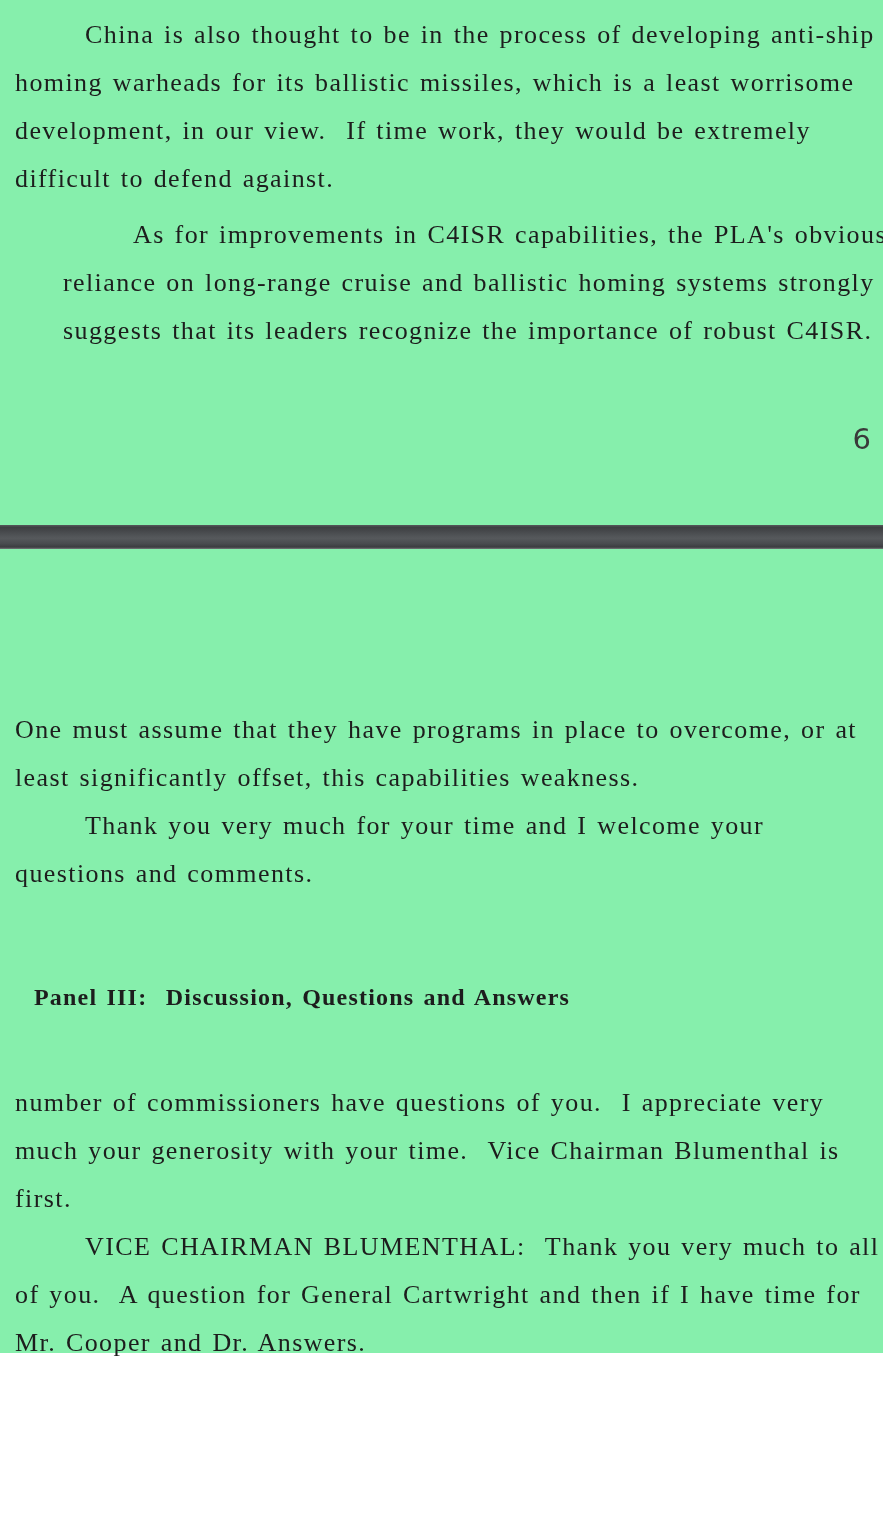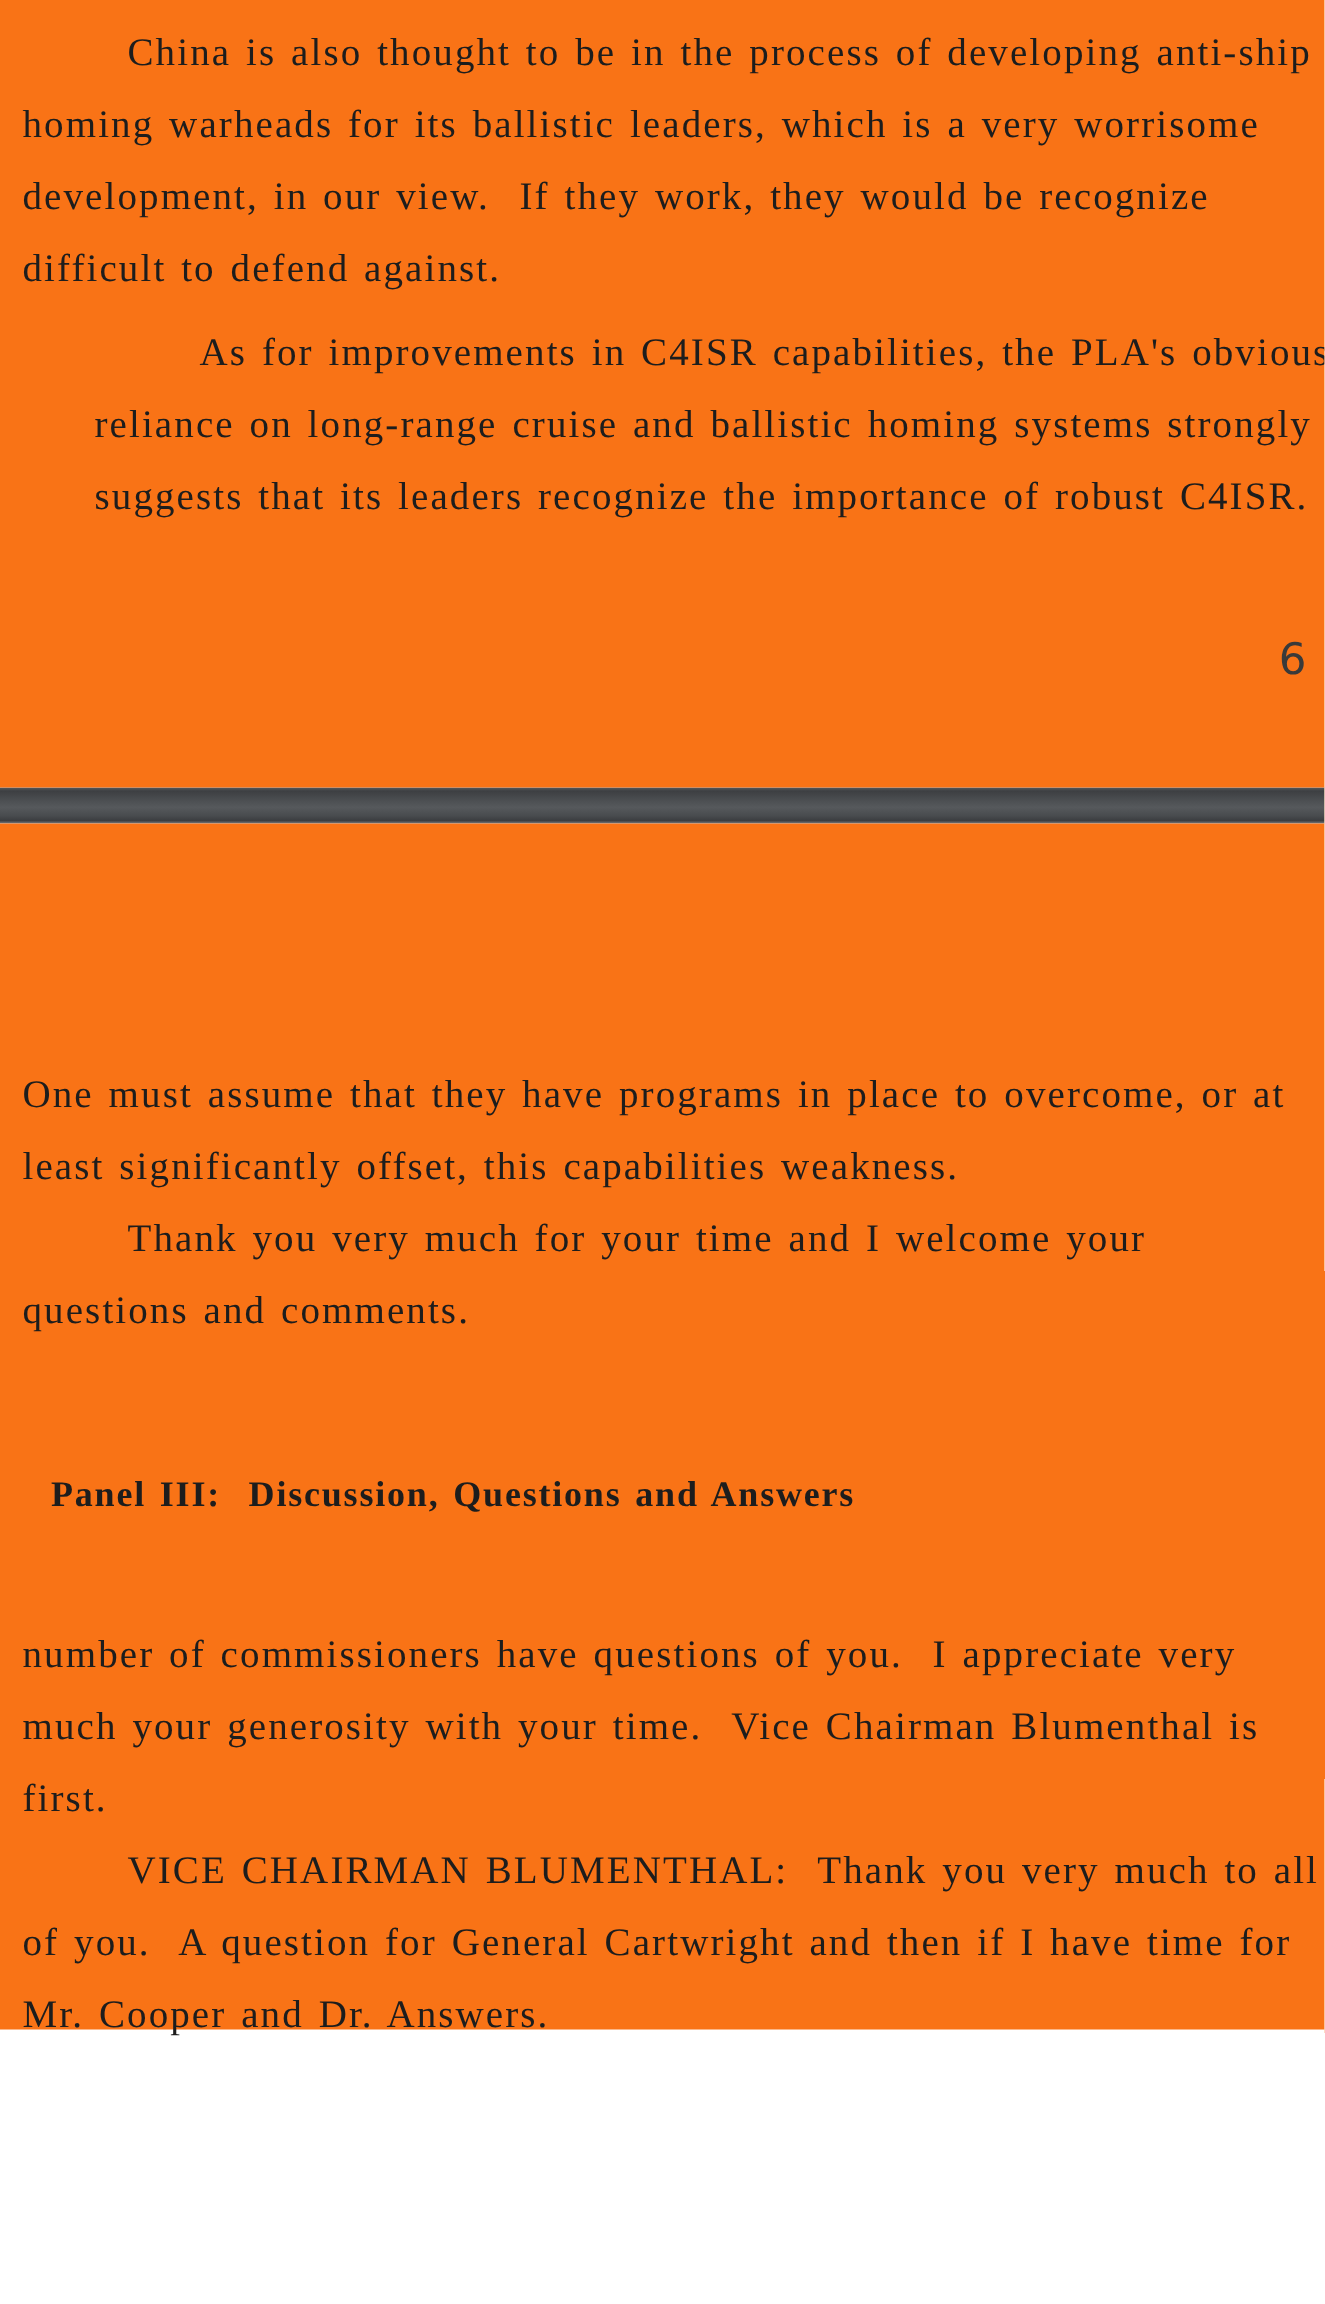--- a/index.html
+++ b/index.html
@@ -10,21 +10,21 @@
   body {
     width: 883px;
     height: 1536px;
     overflow: hidden;
     font-family: "Liberation Serif", "DejaVu Serif", serif;
     color: #1d1d1d;
     position: relative;
   }
   .page {
     position: relative;
-    background: #f97316;
+    background: #86efac;
     box-sizing: border-box;
   }
   .page-6 { height: 525px; }
   .page-7 { height: 804px; padding-top: 157px; }
   .line {
     white-space: pre;
     height: 48px;
     line-height: 48px;
     font-size: 26px;
     letter-spacing: 1.4px;
@@ -70,22 +70,22 @@
       #3b3d40 92%,
       #76787b 100%);
   }
 </style>
 </head>
 <body>
 
 <div class="page page-6">
   <div class="para para-first">
     <div class="line indent">China is also thought to be in the process of developing anti-ship</div>
-    <div class="line">homing warheads for its ballistic leaders, which is a very worrisome</div>
-    <div class="line">development, in our view.  If they work, they would be recognize</div>
+    <div class="line">homing warheads for its ballistic missiles, which is a least worrisome</div>
+    <div class="line">development, in our view.  If time work, they would be extremely</div>
     <div class="line">difficult to defend against.</div>
   </div>
   <div class="para para-gap">
     <div class="line indent">As for improvements in C4ISR capabilities, the PLA's obvious</div>
     <div class="line">reliance on long-range cruise and ballistic homing systems strongly</div>
     <div class="line">suggests that its leaders recognize the importance of robust C4ISR.</div>
   </div>
   <div class="page-number">6</div>
 </div>
 

